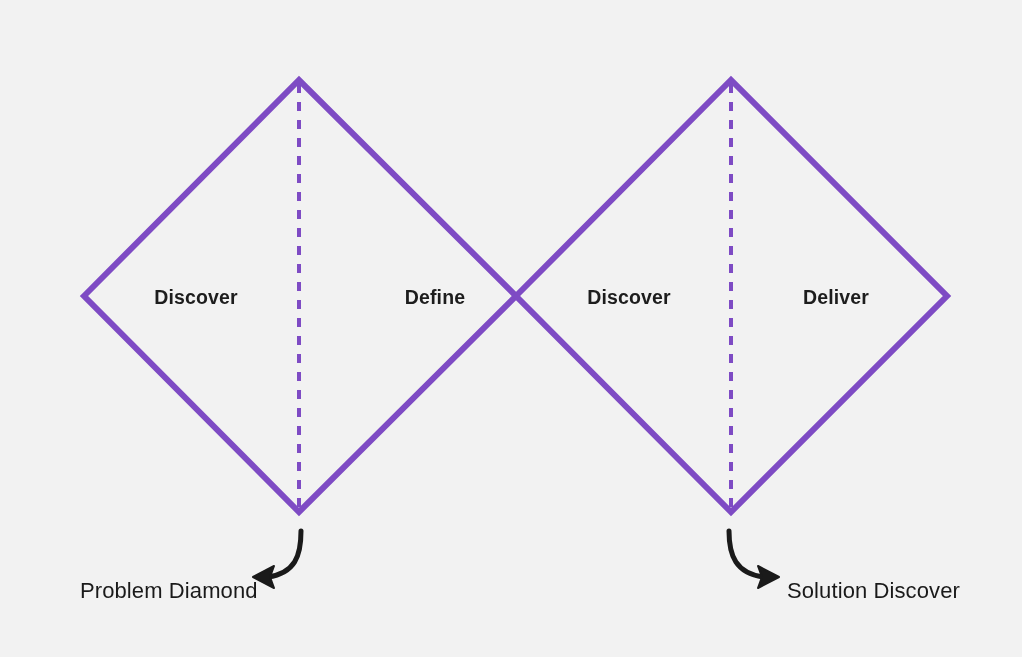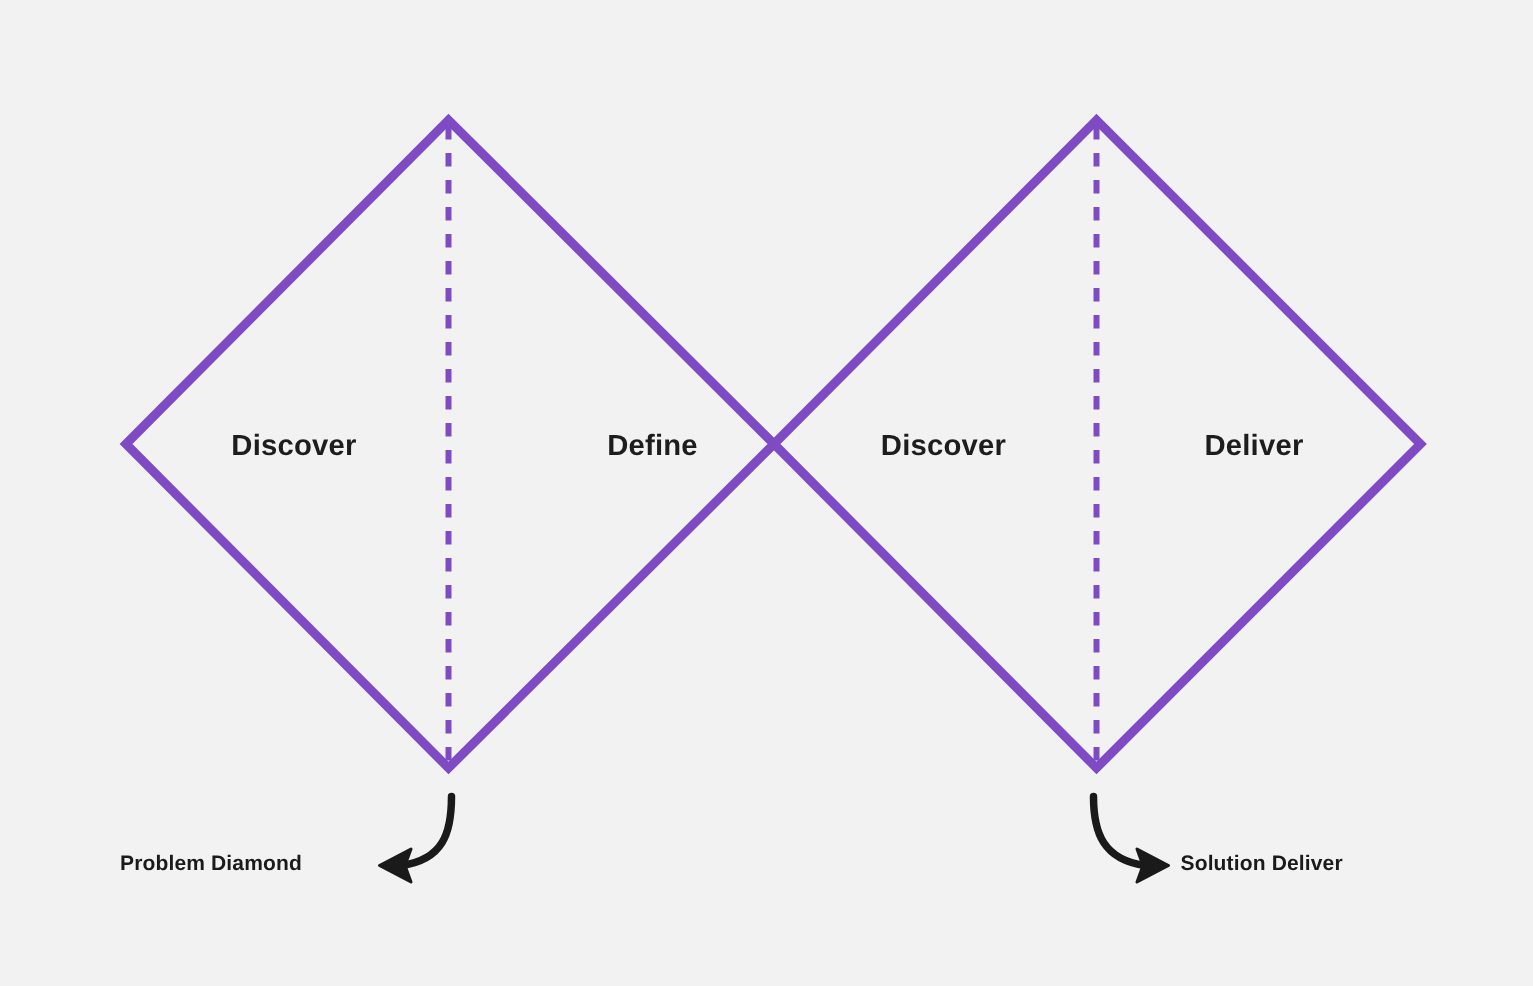--- a/index.html
+++ b/index.html
@@ -38,27 +38,28 @@
     color: #1d1d1d;
     letter-spacing: 0.15px;
     white-space: nowrap;
     transform: translate(-50%, -50%);
     line-height: 1;
     user-select: none;
   }
   .annot-label {
     position: absolute;
     font-family: "Liberation Sans", sans-serif;
-    font-size: 14px;
-    font-weight: bold;
+    font-size: 22px;
+    font-weight: normal;
     color: #1a1a1a;
     letter-spacing: 0.1px;
     white-space: nowrap;
     line-height: 1;
     user-select: none;
+    margin-top: 12px;
   }
   #annot-left-label {
     left: 80px;
     top: 568px;
   }
   #annot-right-label {
     left: 787px;
     top: 568px;
   }
   #label-discover { left: 196px; top: 298px; }
@@ -95,15 +96,15 @@
   <div class="phase-label" id="label-discover">Discover</div>
 
   <div class="phase-label" id="label-define">Define</div>
 
   <div class="phase-label" id="label-develop">Discover</div>
 
   <div class="phase-label" id="label-deliver">Deliver</div>
 
   <div class="annot-label" id="annot-left-label">Problem Diamond</div>
 
-  <div class="annot-label" id="annot-right-label">Solution Deliver</div>
+  <div class="annot-label" id="annot-right-label">Solution Discover</div>
 
 </div>
 
 </body></html>

